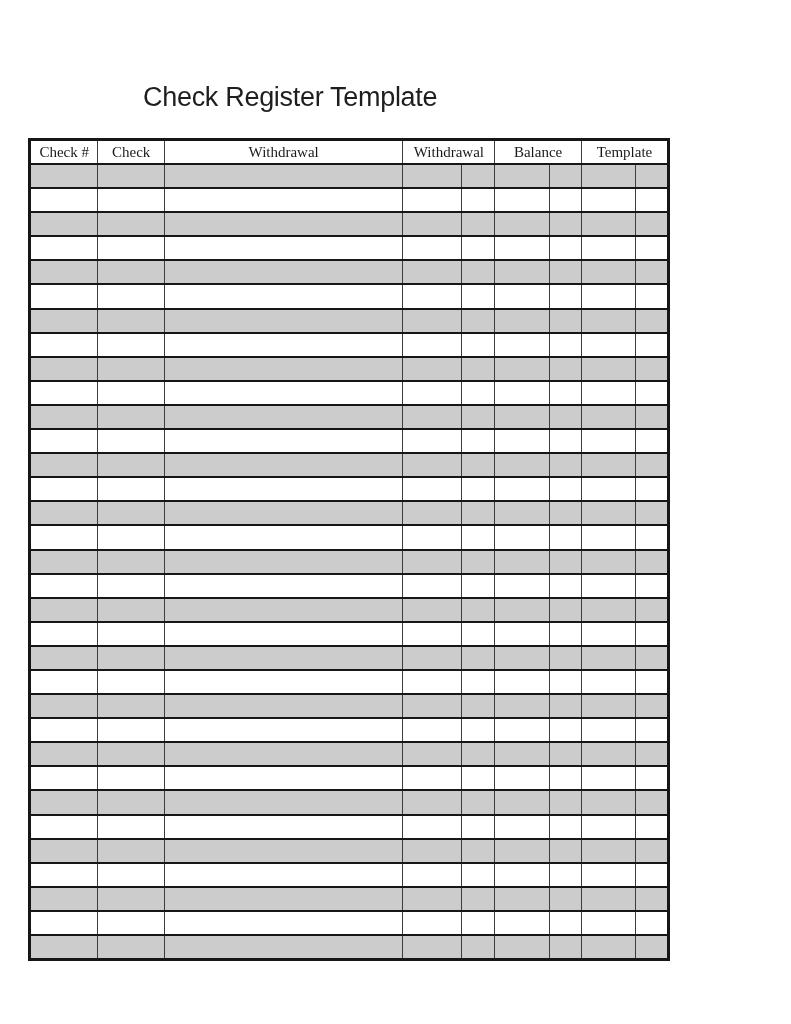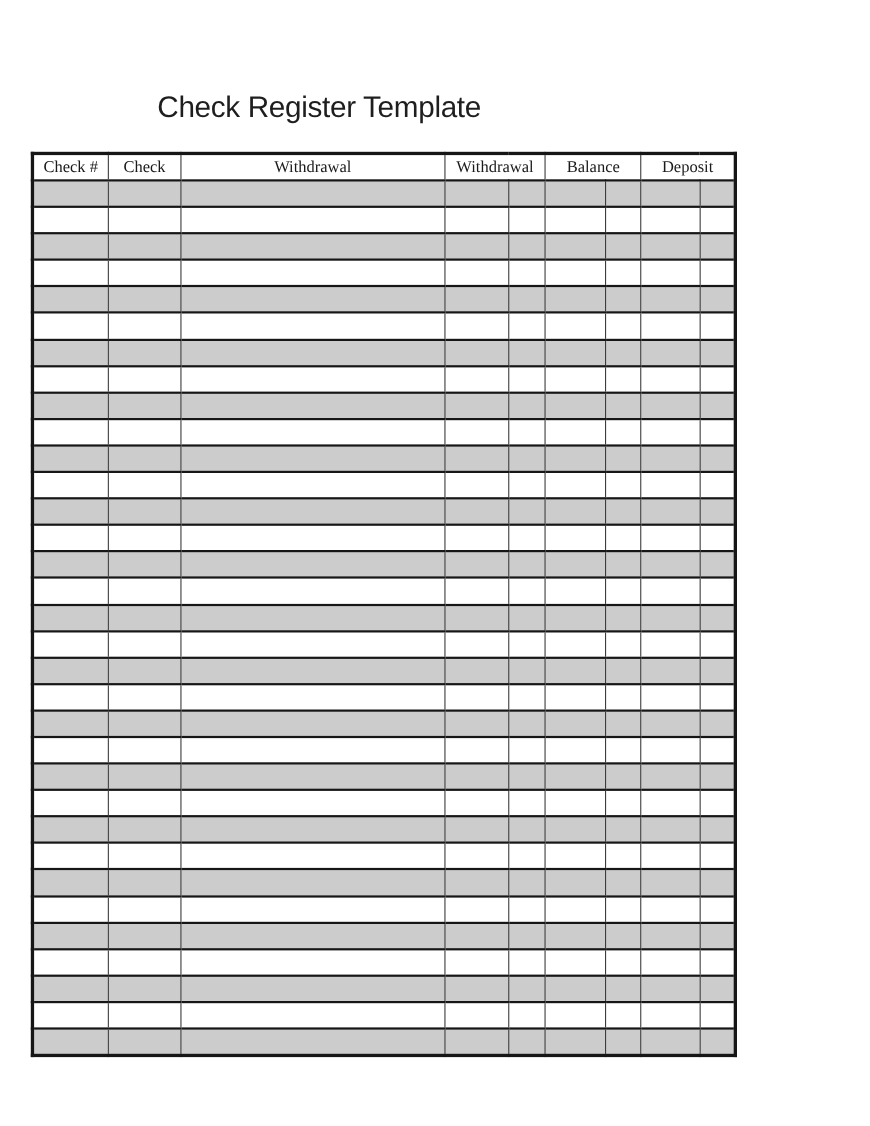--- a/index.html
+++ b/index.html
@@ -88,21 +88,21 @@
       <col class="c-bal-main">
       <col class="c-bal-cents">
     </colgroup>
     <thead>
       <tr>
         <th colspan="1">Check #</th>
         <th colspan="1">Check</th>
         <th colspan="1">Withdrawal</th>
         <th colspan="2">Withdrawal</th>
         <th colspan="2">Balance</th>
-        <th colspan="2">Deposit</th>
+        <th colspan="2">Template</th>
       </tr>
     </thead>
     <tbody>
         <tr class="gray">
           <td></td>
           <td></td>
           <td></td>
           <td></td>
           <td></td>
           <td></td>

